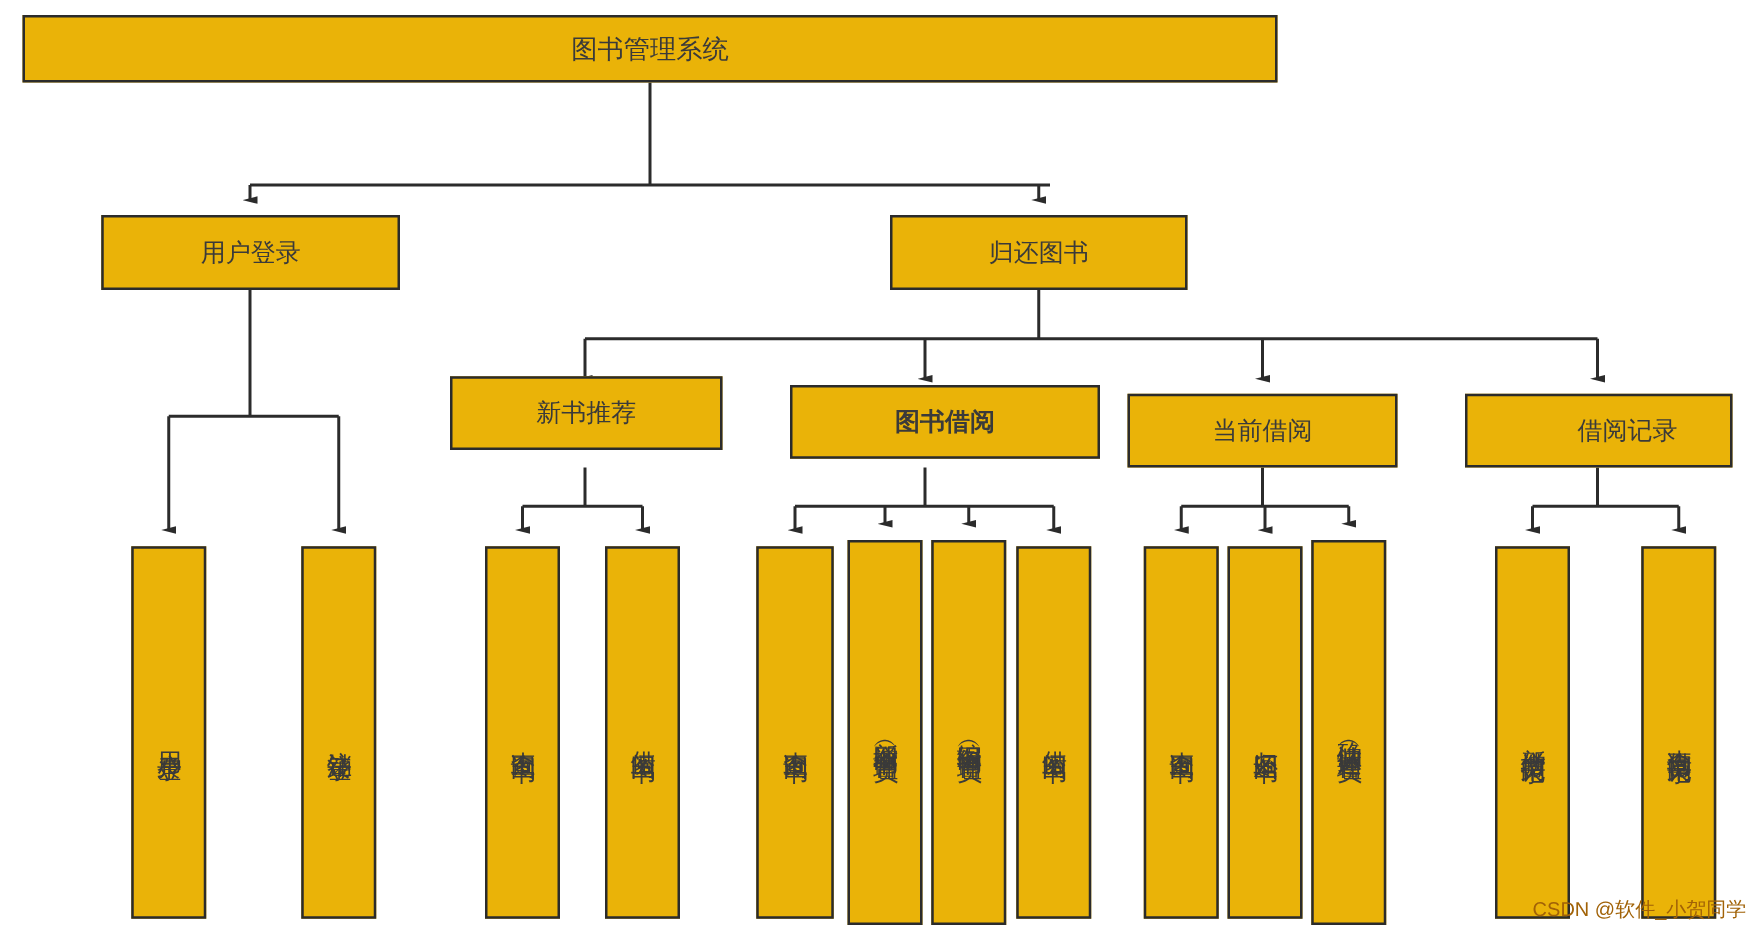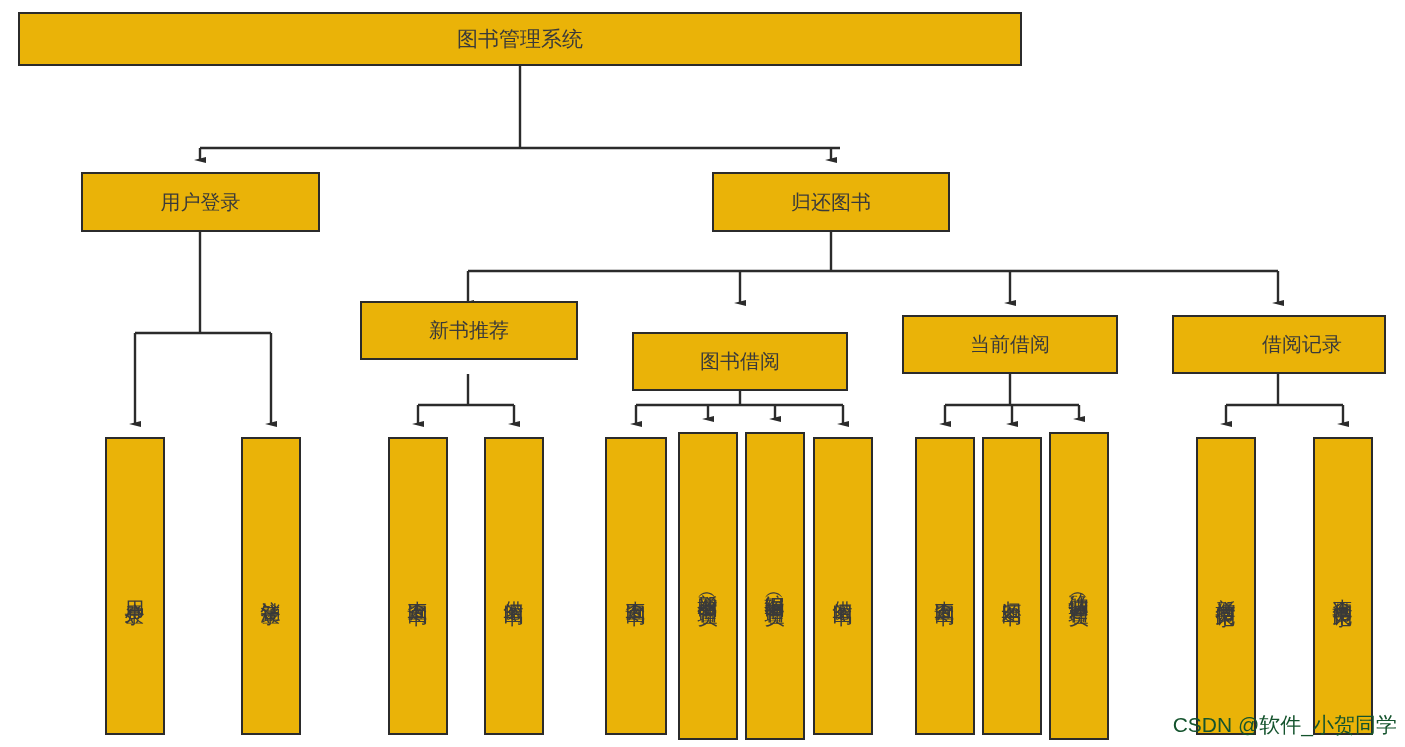--- a/index.html
+++ b/index.html
@@ -53,22 +53,22 @@
     white-space: nowrap;
   }
   .node.leaf .lbl {
     writing-mode: vertical-rl;
     text-orientation: upright;
   }
   #watermark {
     position: absolute;
     right: 8px;
     bottom: 8px;
-    font-size: 21px;
-    color: #14532d;
+    font-size: 16px;
+    color: #a16207;
     z-index: 5;
     white-space: nowrap;
   }
 </style>
 </head>
 <body>
 
 <div id="stage">
 
   <svg id="wires" viewBox="0 0 1405 747">
@@ -139,21 +139,21 @@
   <div class="node lvl2" style="left:81px; top:172px; width:239px; height:60px;">
     <span class="lbl">用户登录</span>
   </div>
   <div class="node lvl2" style="left:712px; top:172px; width:238px; height:60px;">
     <span class="lbl">归还图书</span>
   </div>
 
   <div class="node lvl2" style="left:360px; top:301px; width:218px; height:59px;">
     <span class="lbl">新书推荐</span>
   </div>
-  <div class="node lvl2" style="left:632px; top:332px; width:216px; height:59px;">
+  <div class="node lvl2" style="left:632px; top:308px; width:248px; height:59px;font-weight:bold;">
     <span class="lbl">图书借阅</span>
   </div>
   <div class="node lvl2" style="left:902px; top:315px; width:216px; height:59px;text-align:right;">
     <span class="lbl">当前借阅</span>
   </div>
   <div class="node lvl2" style="left:1172px; top:315px; width:214px; height:59px;padding-left:46px;">
     <span class="lbl">借阅记录</span>
   </div>
 
   <div class="node leaf" style="left:105px; top:437px; width:60px; height:298px;">

